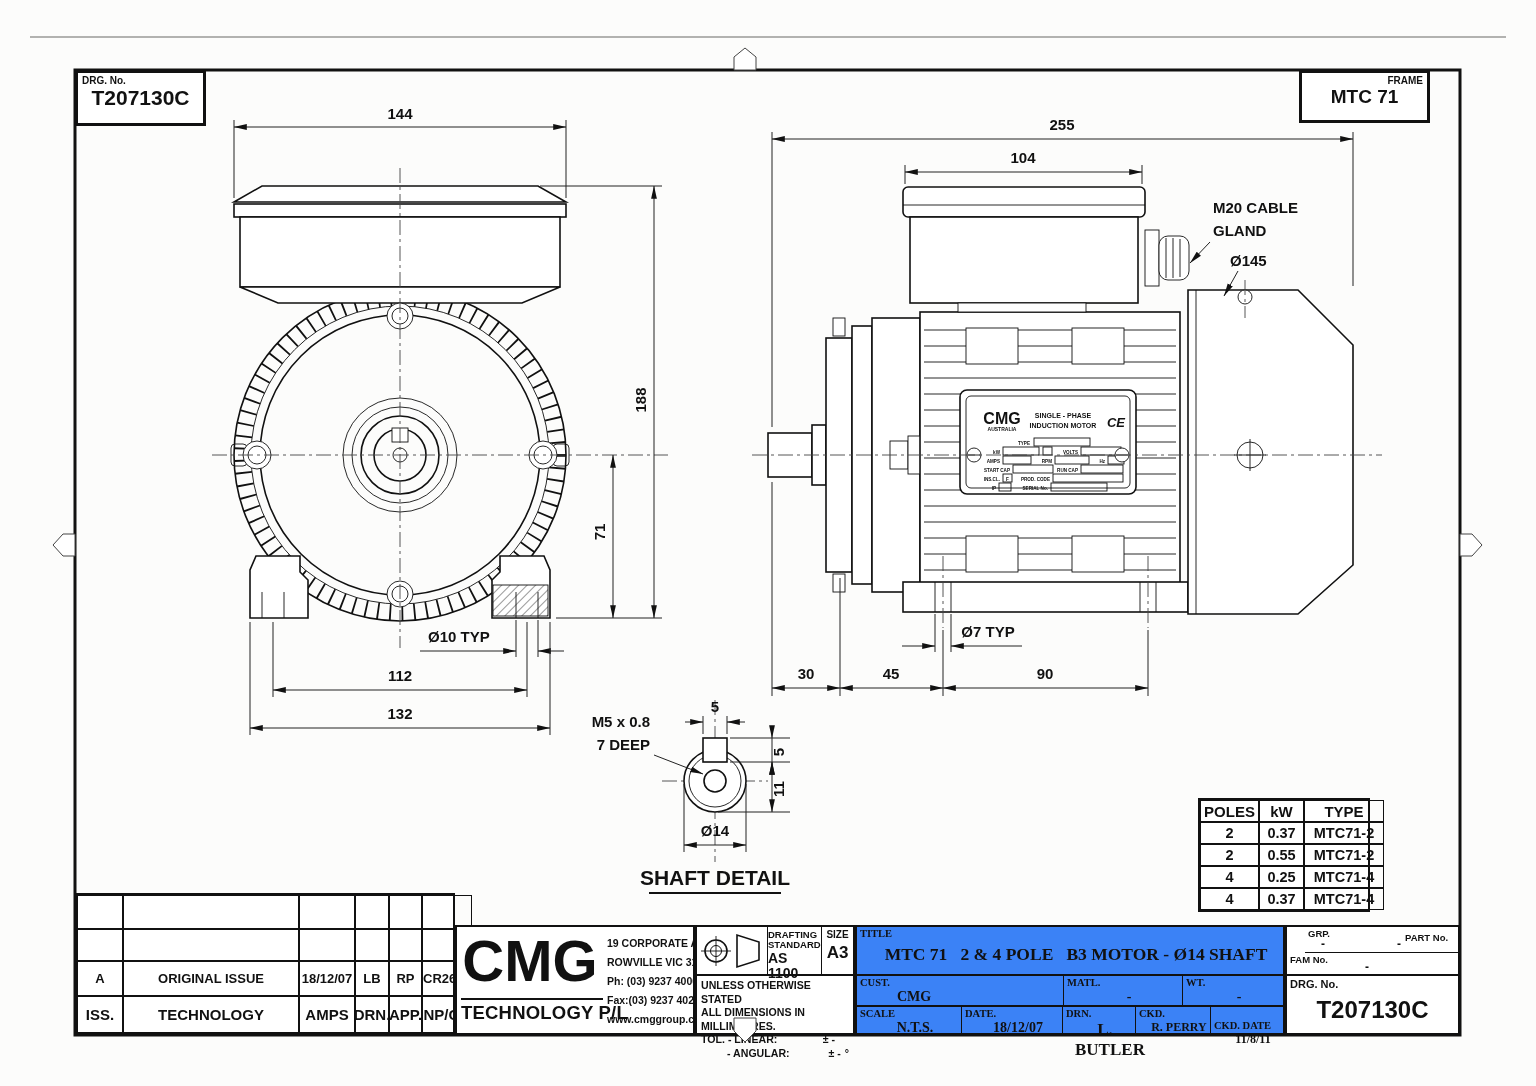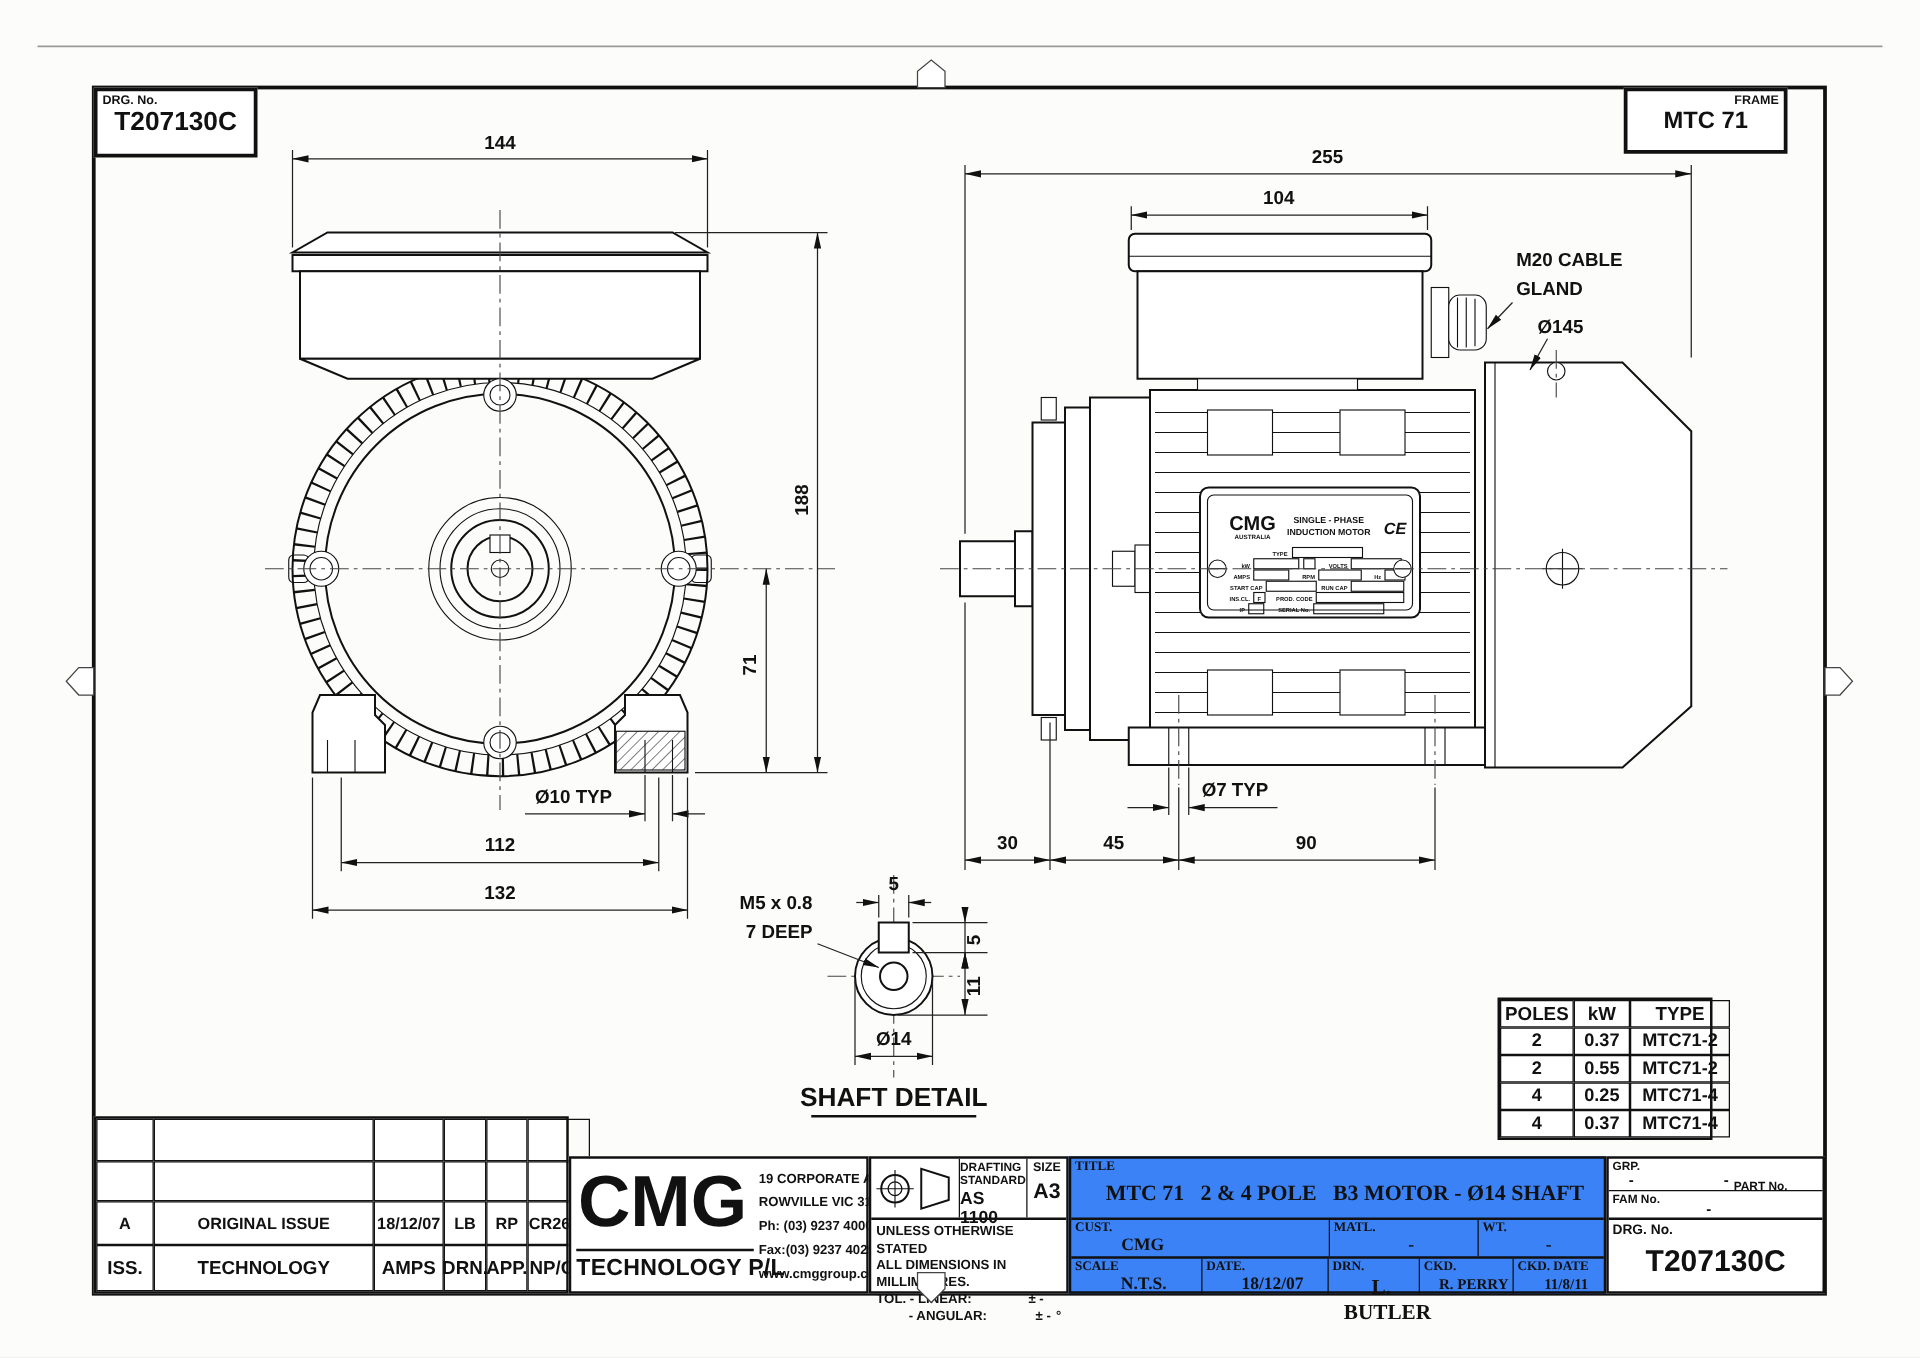--- a/index.html
+++ b/index.html
@@ -65,21 +65,21 @@
   #titlerow{height:47px;border-bottom:2px solid #111;position:relative;}
   #titlerow .val{top:17px;font-size:17.5px;white-space:pre;}
   #midrow{display:flex;height:29px;border-bottom:2px solid #111;}
   #midrow .lv{border-right:1.5px solid #111;}
   #midrow .lv:last-child{border-right:none;}
   #botrow{display:flex;height:29px;}
   #botrow .lv{border-right:1.5px solid #111;}
   #botrow .lv:last-child{border-right:none;}
   
   #rblock{border:2.5px solid #111;background:#fff;}
-  #rbr1{height:25px;border-bottom:1.5px solid #111;display:flex;position:relative;}
+  #rbr1{height:25px;border-bottom:1.5px solid #111;display:flex;position:relative;margin-left:18px;}
   #rbr2{height:21px;border-bottom:2px solid #111;position:relative;}
   #rbr3{position:relative;height:57px;}
   .tinylab{font-size:9.5px;font-weight:bold;}
   #bottompent{position:absolute;left:731px;top:1016px;z-index:5;}
 </style>
 </head>
 <body>
 <div id="page">
 
 <svg id="draw" width="1536" height="1086" viewBox="0 0 1536 1086">
@@ -491,32 +491,32 @@
       <div class="val">18/12/07</div>
     </div>
     <div class="lv" style="width:72px;">
       <span class="lab">DRN.</span>
       <div class="val" style="font-size:17px;">L. BUTLER</div>
     </div>
     <div class="lv" style="width:74px;">
       <span class="lab">CKD.</span>
       <div class="val" style="font-size:12px;">R. PERRY</div>
     </div>
-    <div class="lv" style="flex:1;">
+    <div class="lv" style="flex:1;margin-top:12px;">
       <span class="lab">CKD. DATE</span>
       <div class="val" style="font-size:12px;">11/8/11</div>
     </div>
   </div>
 </div>
 
 <div id="rblock" class="abs" style="left:1285px;top:925px;width:175px;height:110px;">
   <div id="rbr1">
     <span class="tinylab" style="position:absolute;left:3px;top:1px;">GRP.</span>
     <span style="position:absolute;left:16px;top:10px;font-weight:bold;font-size:12px;">-</span>
-    <span class="tinylab" style="position:absolute;left:72px;top:17px;padding-left:28px;">PART No.</span>
+    <span class="tinylab" style="position:absolute;left:72px;top:5px;padding-left:28px;">PART No.</span>
     <span style="position:absolute;left:92px;top:10px;font-weight:bold;font-size:12px;">-</span>
   </div>
   <div id="rbr2">
     <span class="tinylab" style="position:absolute;left:3px;top:1px;">FAM No.</span>
     <span style="position:absolute;left:78px;top:7px;font-weight:bold;font-size:12px;">-</span>
   </div>
   <div id="rbr3">
     <span class="tinylab" style="position:absolute;left:3px;top:2px;font-size:11px;">DRG. No.</span>
     <div style="position:absolute;left:0;right:0;top:20px;text-align:center;font-size:24px;font-weight:bold;">T207130C</div>
   </div>

